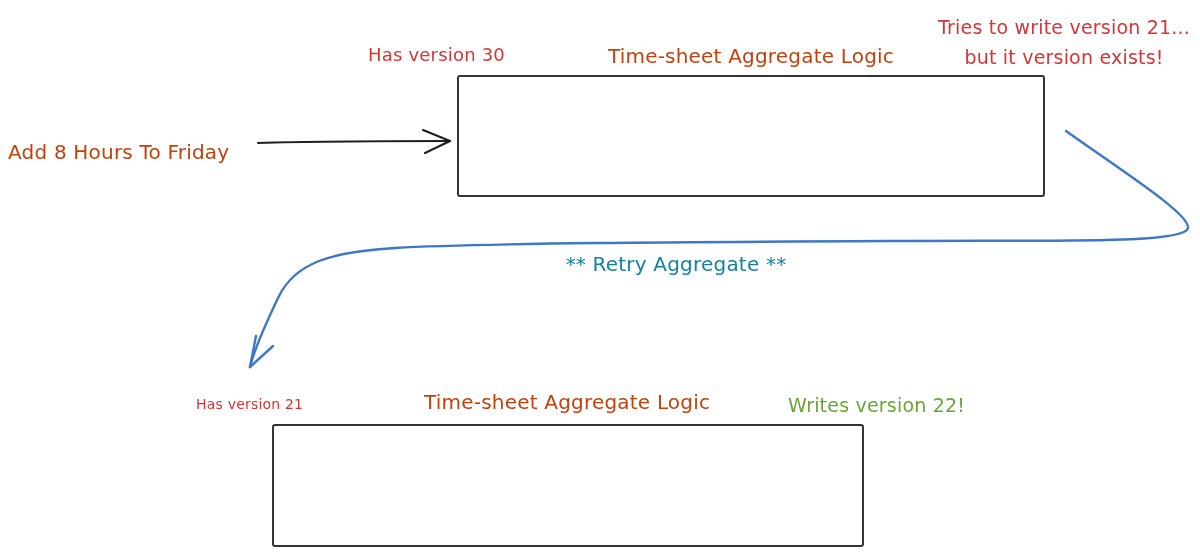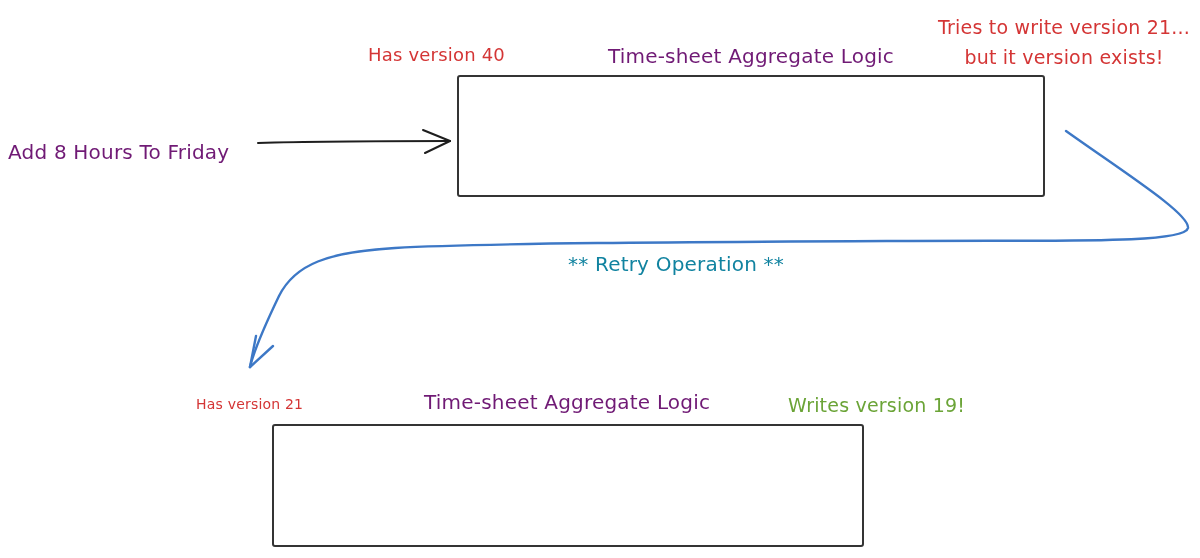--- a/index.html
+++ b/index.html
@@ -19,21 +19,21 @@
     position: absolute;
     left: 0;
     top: 0;
     width: 1200px;
     height: 558px;
     pointer-events: none;
   }
   .label {
     position: absolute;
     white-space: nowrap;
-    color: #701a75;
+    color: #c2410c;
     font-size: 19px;
     letter-spacing: 0.2px;
   }
   .label.red   { color: #d43535; }
   .label.green { color: #6ba437; }
   .label.teal  { color: #1183a0; }
   .label.center { text-align: center; }
   .aggregate-box {
     position: absolute;
     border: 2.5px solid #343434;
@@ -81,36 +81,36 @@
                C 1125 173, 1190 214, 1188 228
                C 1185 244, 1060 240, 900 241
                C 700 242, 478 243, 395 248
                C 328 252, 295 264, 279 296
                C 266 323, 255 347, 250 367"></path>
       <path d="M 250 367 L 256 336"></path>
       <path d="M 250 367 L 273 346"></path>
     </g>
   </svg>
 
-  <div class="label red top-version">Has version 40</div>
+  <div class="label red top-version">Has version 30</div>
 
   <div class="label center top-title">Time-sheet Aggregate Logic</div>
 
   <div class="label red conflict-note">
     <div>Tries to write version 21...</div>
     <div>but it version exists!</div>
   </div>
 
   <div class="label command-label">Add 8 Hours To Friday</div>
 
   <div class="aggregate-box box-top"></div>
 
-  <div class="label teal center retry-label">** Retry Operation **</div>
+  <div class="label teal center retry-label">** Retry Aggregate **</div>
 
   <div class="label red bottom-version">Has version 21</div>
 
   <div class="label center bottom-title">Time-sheet Aggregate Logic</div>
 
-  <div class="label green success-note">Writes version 19!</div>
+  <div class="label green success-note">Writes version 22!</div>
 
   <div class="aggregate-box box-bottom"></div>
 
 </div>
 
 </body></html>

